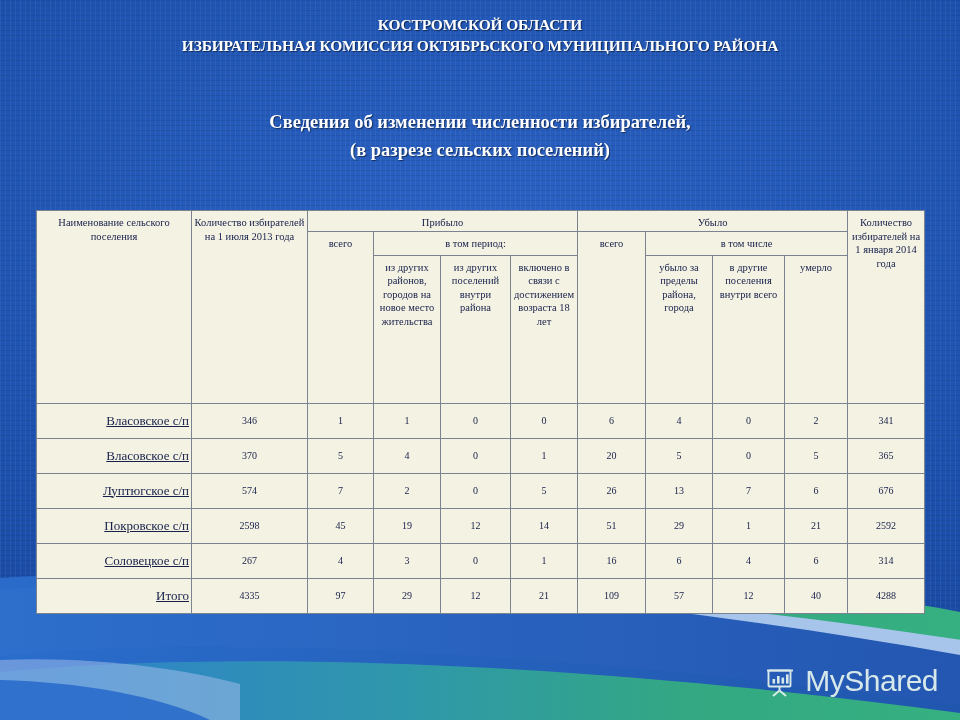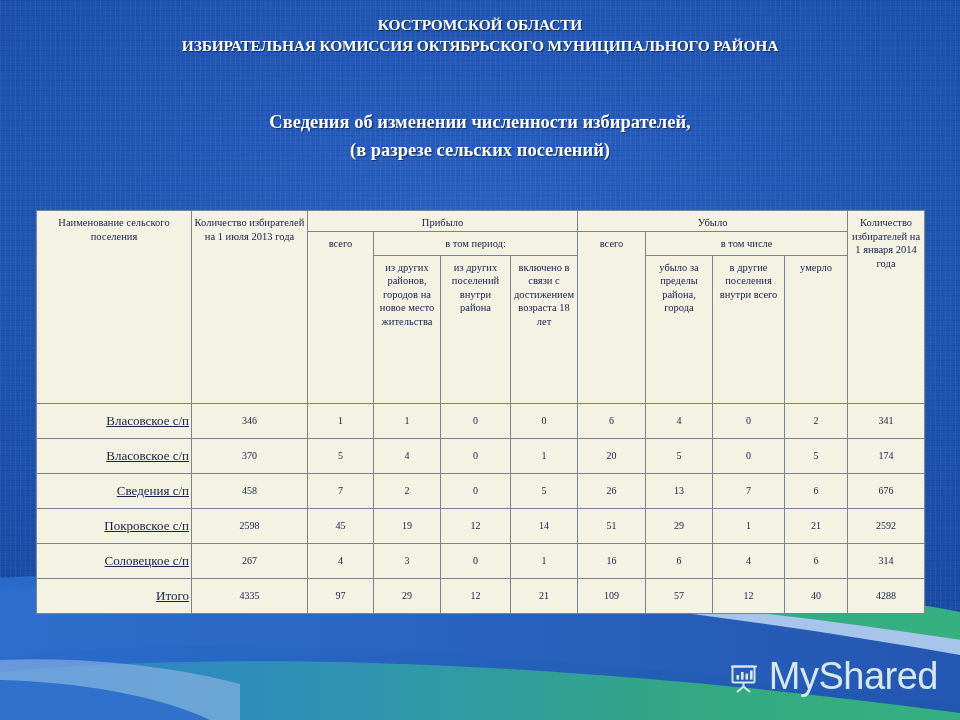--- a/index.html
+++ b/index.html
@@ -102,21 +102,21 @@
   col.c10 { width: 77px; }
   
   #watermark {
     position: absolute; right: 22px; bottom: 22px;
     display: flex; align-items: center; gap: 8px;
     opacity: 0.92;
   }
   #watermark .wm-text {
     color: #e6f5ee;
     font-family: "Liberation Sans", sans-serif;
-    font-size: 38px;
+    font-size: 30px;
     font-weight: normal;
     letter-spacing: -0.5px;
   }
 </style>
 </head>
 <body>
 
 <div id="slide">
 
   <div id="bg-texture"></div>
@@ -211,25 +211,25 @@
             <td class="name">Власовское с/п</td>
             <td class="num">370</td>
             <td class="num">5</td>
             <td class="num">4</td>
             <td class="num">0</td>
             <td class="num">1</td>
             <td class="num">20</td>
             <td class="num">5</td>
             <td class="num">0</td>
             <td class="num">5</td>
-            <td class="num">174</td>
-          </tr>
-          <tr>
-            <td class="name">Сведения с/п</td>
-            <td class="num">458</td>
+            <td class="num">365</td>
+          </tr>
+          <tr>
+            <td class="name">Луптюгское с/п</td>
+            <td class="num">574</td>
             <td class="num">7</td>
             <td class="num">2</td>
             <td class="num">0</td>
             <td class="num">5</td>
             <td class="num">26</td>
             <td class="num">13</td>
             <td class="num">7</td>
             <td class="num">6</td>
             <td class="num">676</td>
           </tr>

